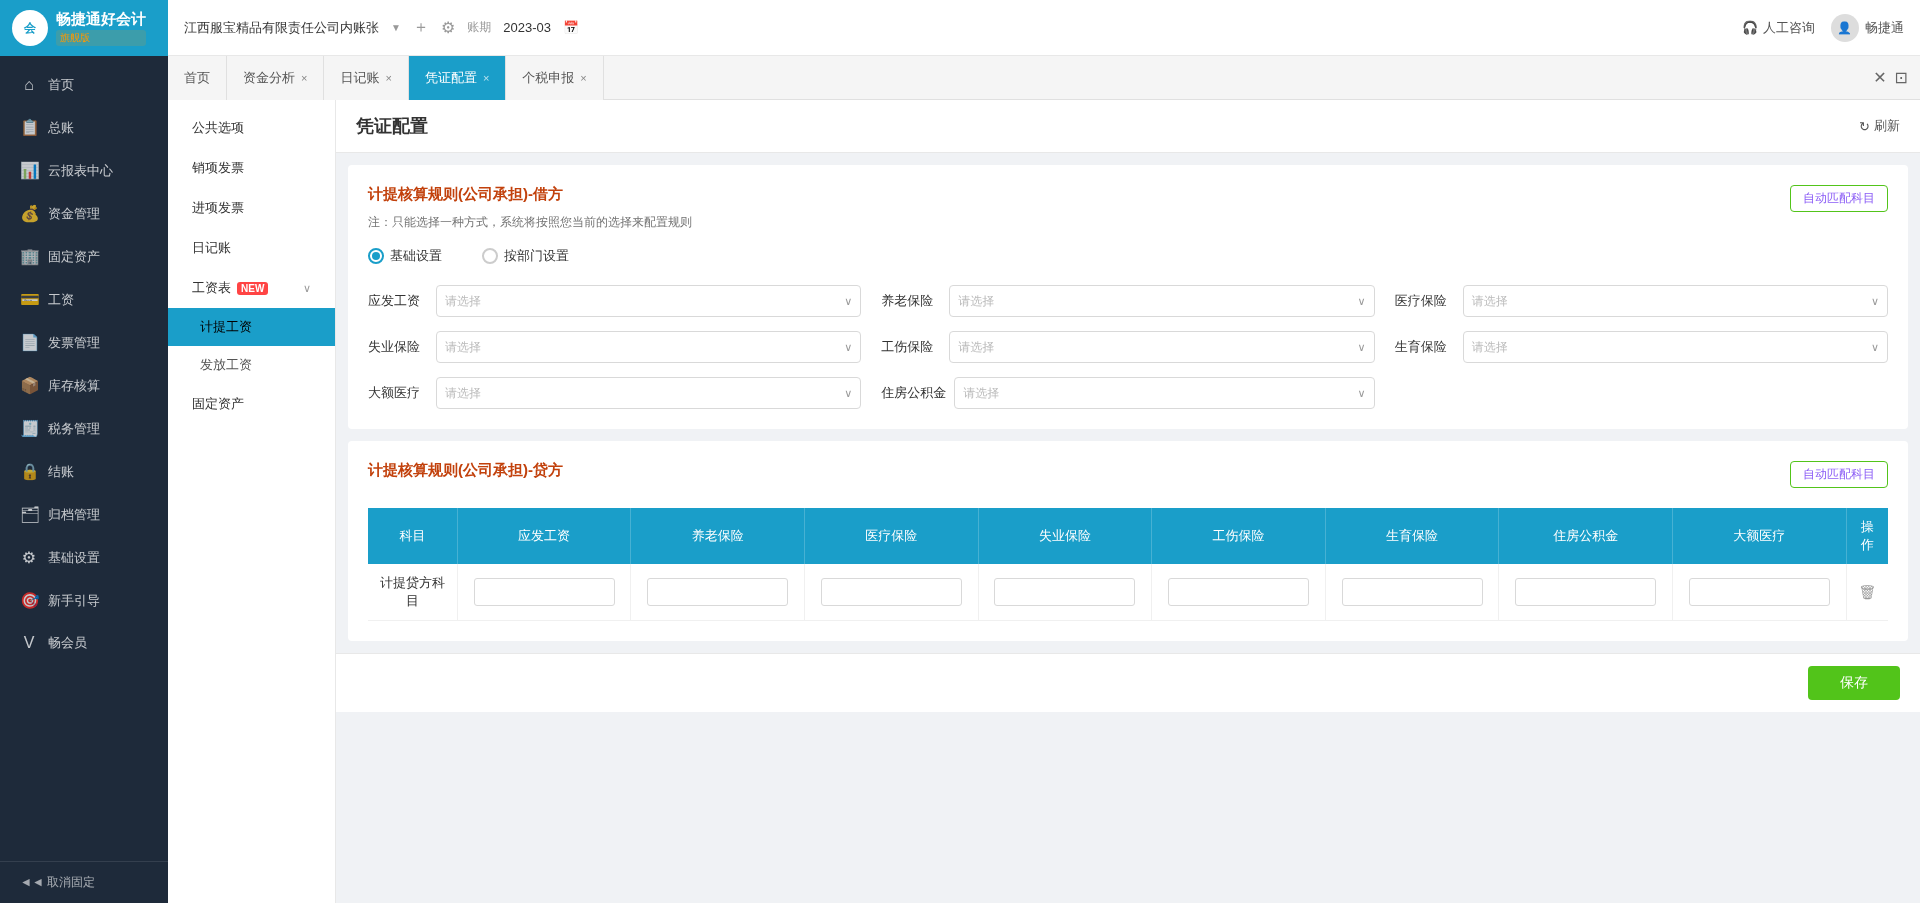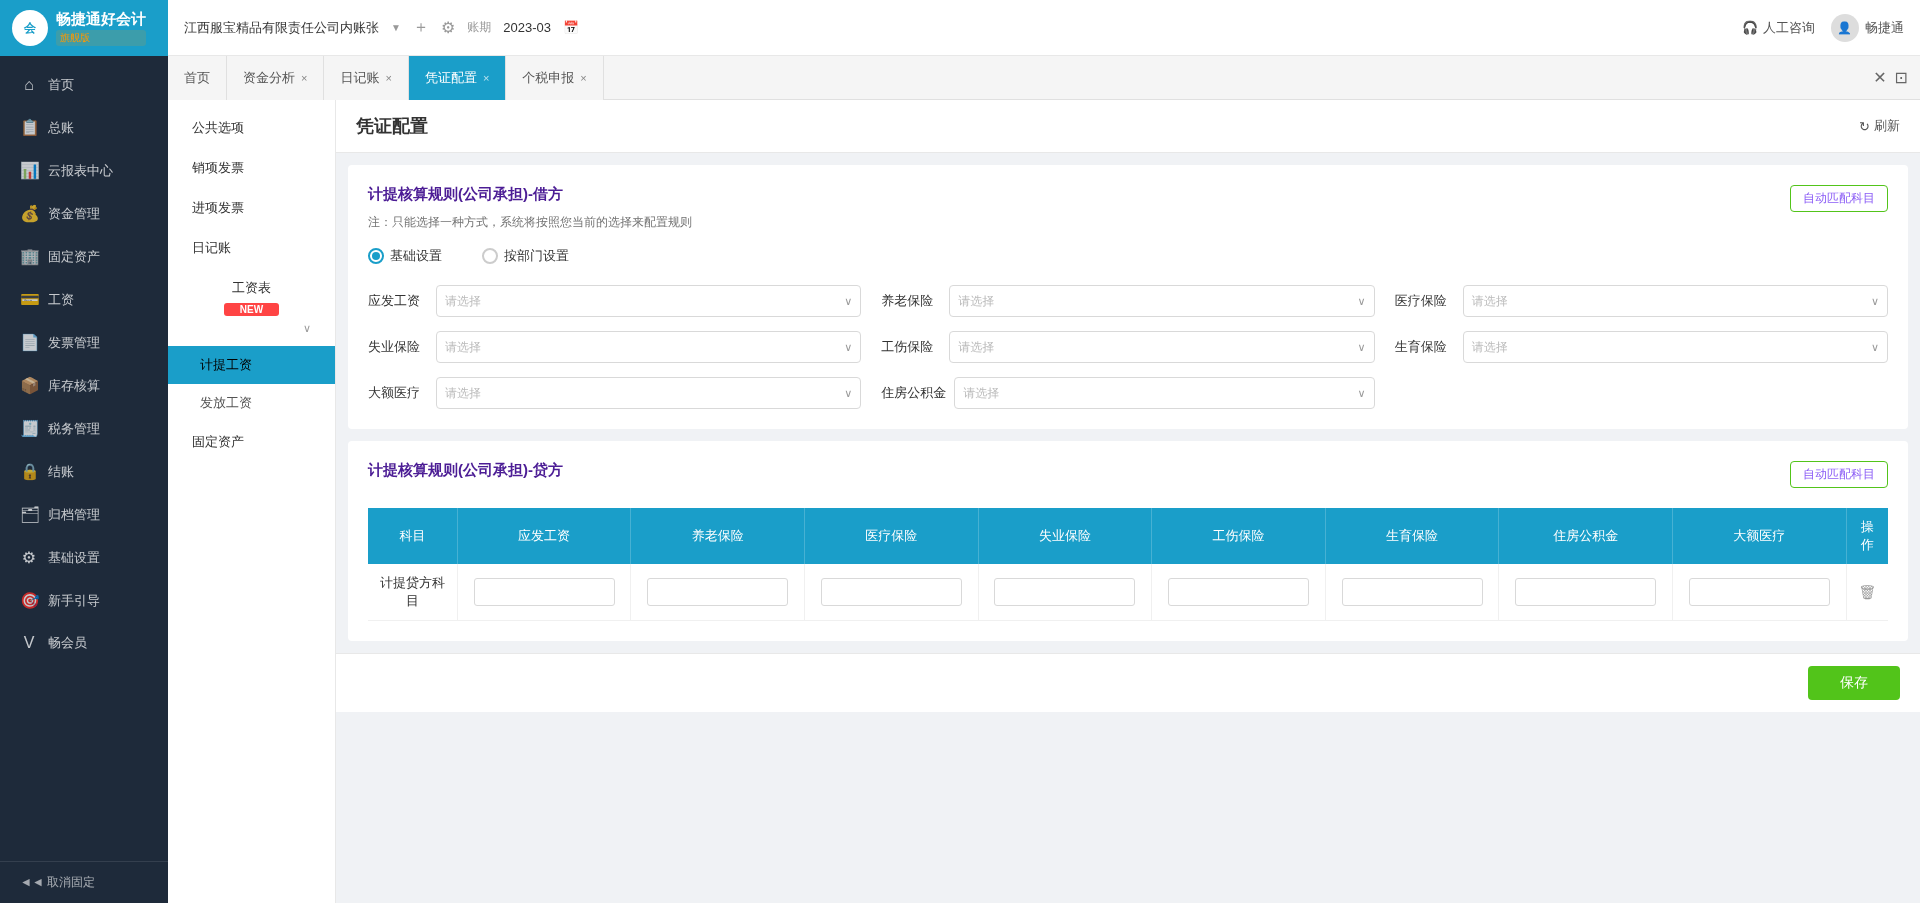--- a/index.html
+++ b/index.html
@@ -146,21 +146,21 @@
       gap: 6px;
     }
     .left-panel-item.active {
       background: #1a9ec9;
       color: white;
     }
     .new-badge {
       background: #ff4444;
       color: white;
       font-size: 10px;
-      padding: 1px 16px;
+      padding: 1px 4px;
       border-radius: 3px;
       font-weight: bold;
     }
     .expand-icon { margin-left: auto; font-size: 11px; color: #999; }
     .sub-item {
       padding: 10px 24px 10px 32px;
       cursor: pointer;
       color: #555;
       font-size: 13px;
     }
@@ -176,21 +176,21 @@
       justify-content: space-between;
       padding: 14px 20px;
       background: white;
       border-bottom: 1px solid #e8e8e8;
     }
     .page-title { font-size: 18px; font-weight: bold; color: #333; }
     .refresh-btn { display: flex; align-items: center; gap: 4px; color: #555; cursor: pointer; font-size: 13px; }
 
     
     .section { background: white; margin: 12px; padding: 20px; border-radius: 4px; }
-    .section-title { font-size: 15px; font-weight: bold; color: #4c1d95; margin-bottom: 10px; }
+    .section-title { font-size: 15px; font-weight: bold; color: #c2410c; margin-bottom: 10px; }
     .section-note { color: #737373; font-size: 12px; margin-bottom: 16px; }
 
     
     .radio-group { display: flex; gap: 40px; margin-bottom: 20px; }
     .radio-item { display: flex; align-items: center; gap: 6px; cursor: pointer; color: #333; font-size: 13px; }
     .radio-circle {
       width: 16px; height: 16px;
       border-radius: 50%;
       border: 2px solid #ccc;
       display: flex; align-items: center; justify-content: center;
@@ -424,21 +424,21 @@
       </div>
       <div class="left-panel-item">
         <span>销项发票</span>
       </div>
       <div class="left-panel-item">
         <span>进项发票</span>
       </div>
       <div class="left-panel-item">
         <span>日记账</span>
       </div>
-      <div class="left-panel-item" style="justify-content: space-between; flex-direction: column;">
+      <div class="left-panel-item" style="justify-content: space-between;">
         <span>工资表</span>
         <span class="new-badge">NEW</span>
         <span class="expand-icon">∨</span>
       </div>
       <div class="left-panel-item active sub-item">
         <span>计提工资</span>
       </div>
       <div class="left-panel-item sub-item">
         <span>发放工资</span>
       </div>

